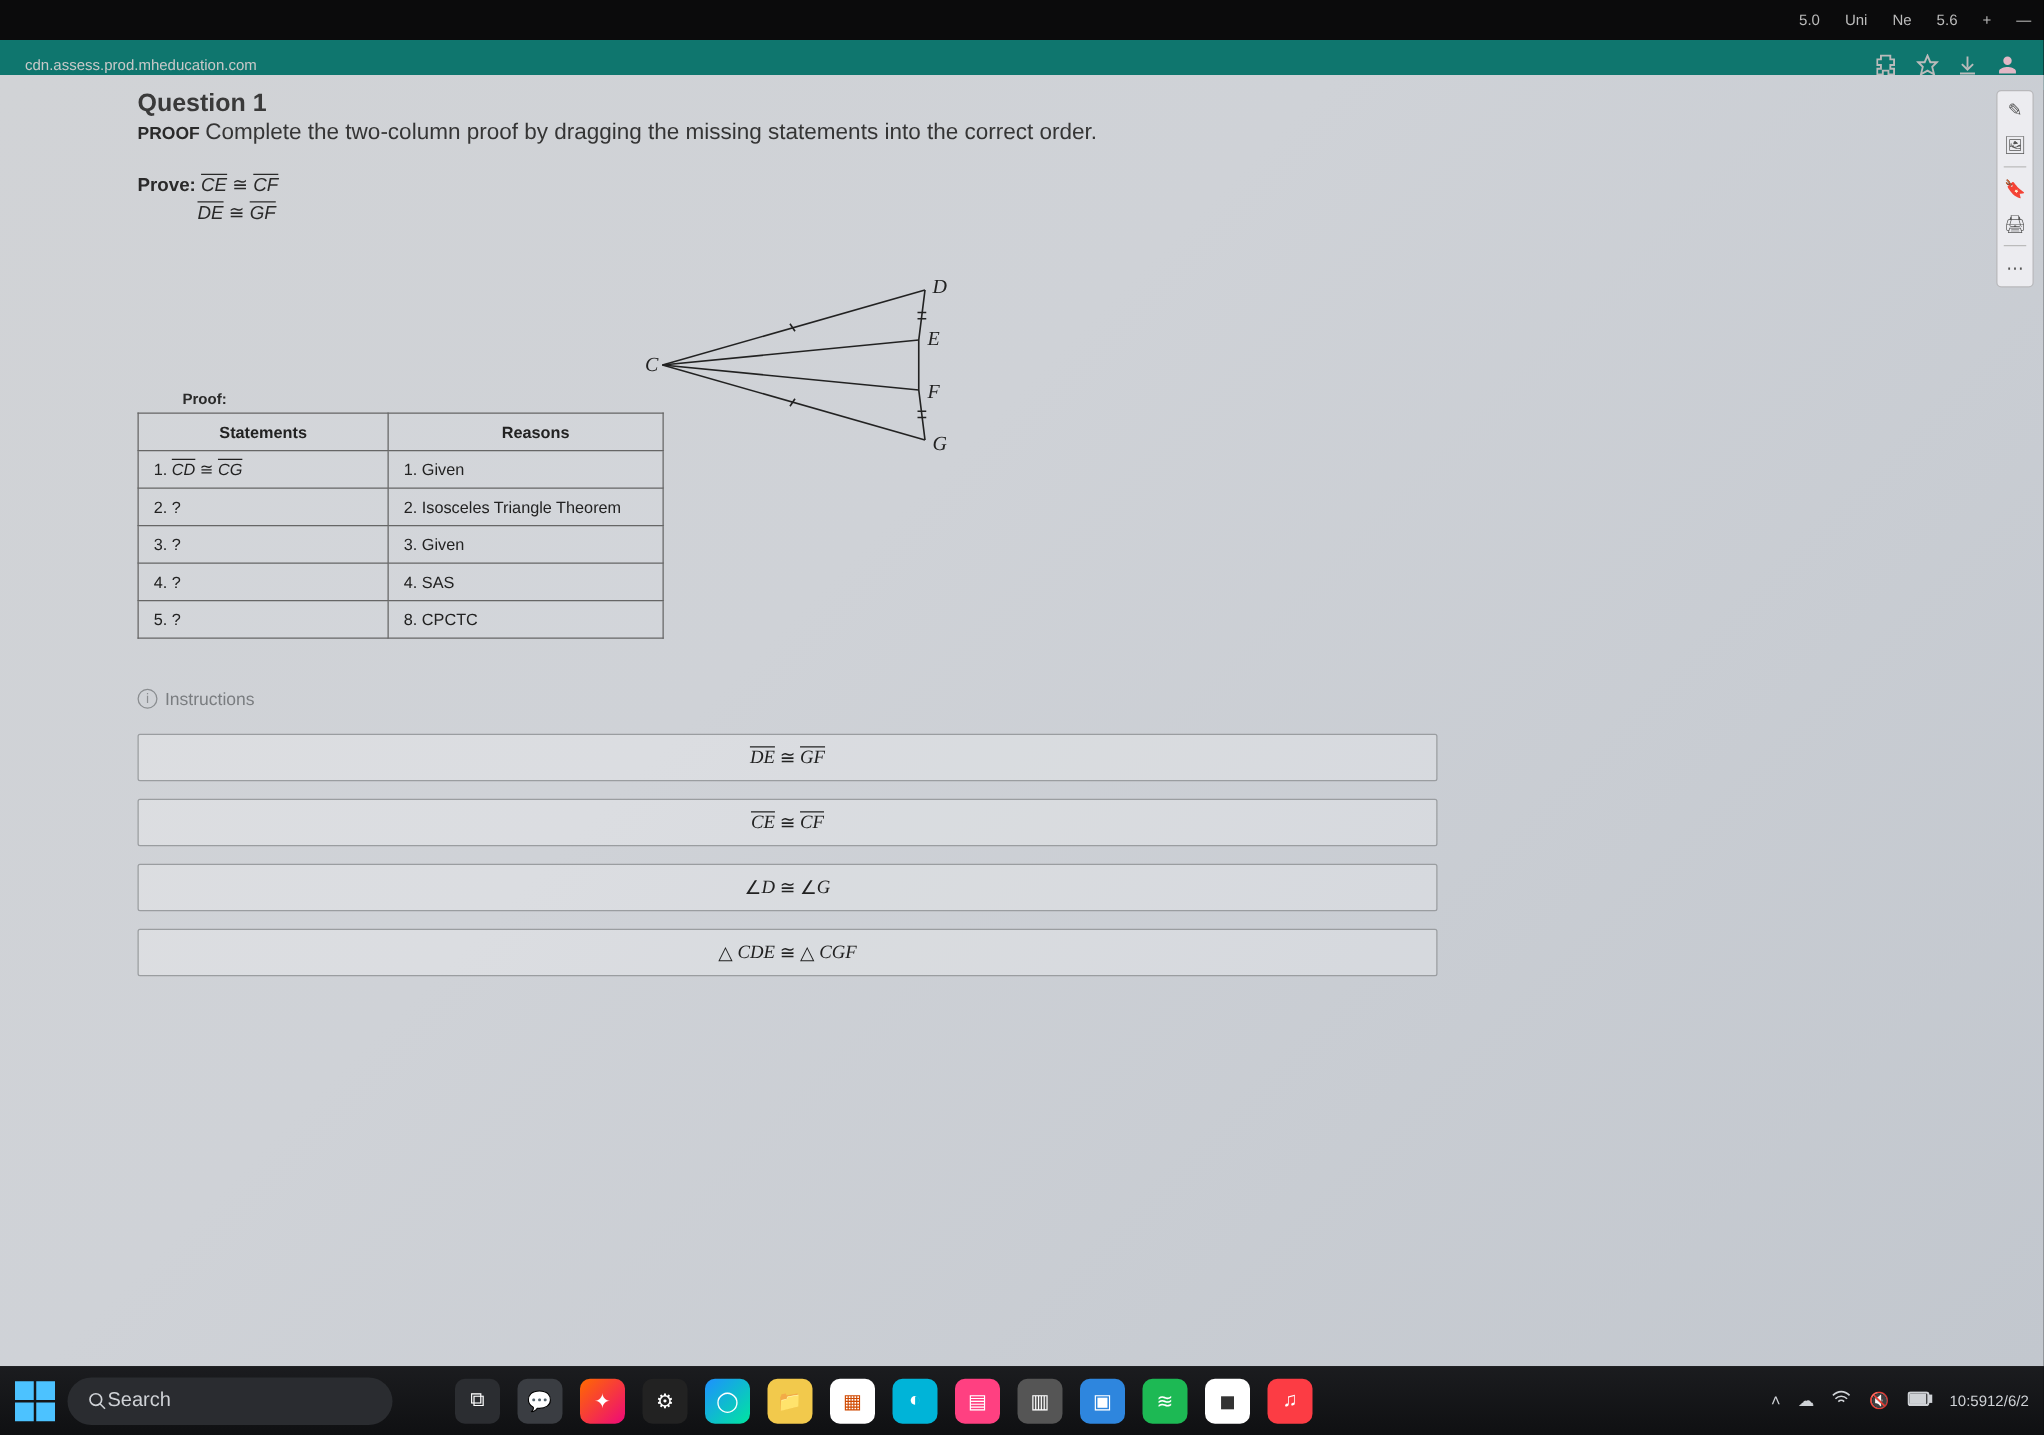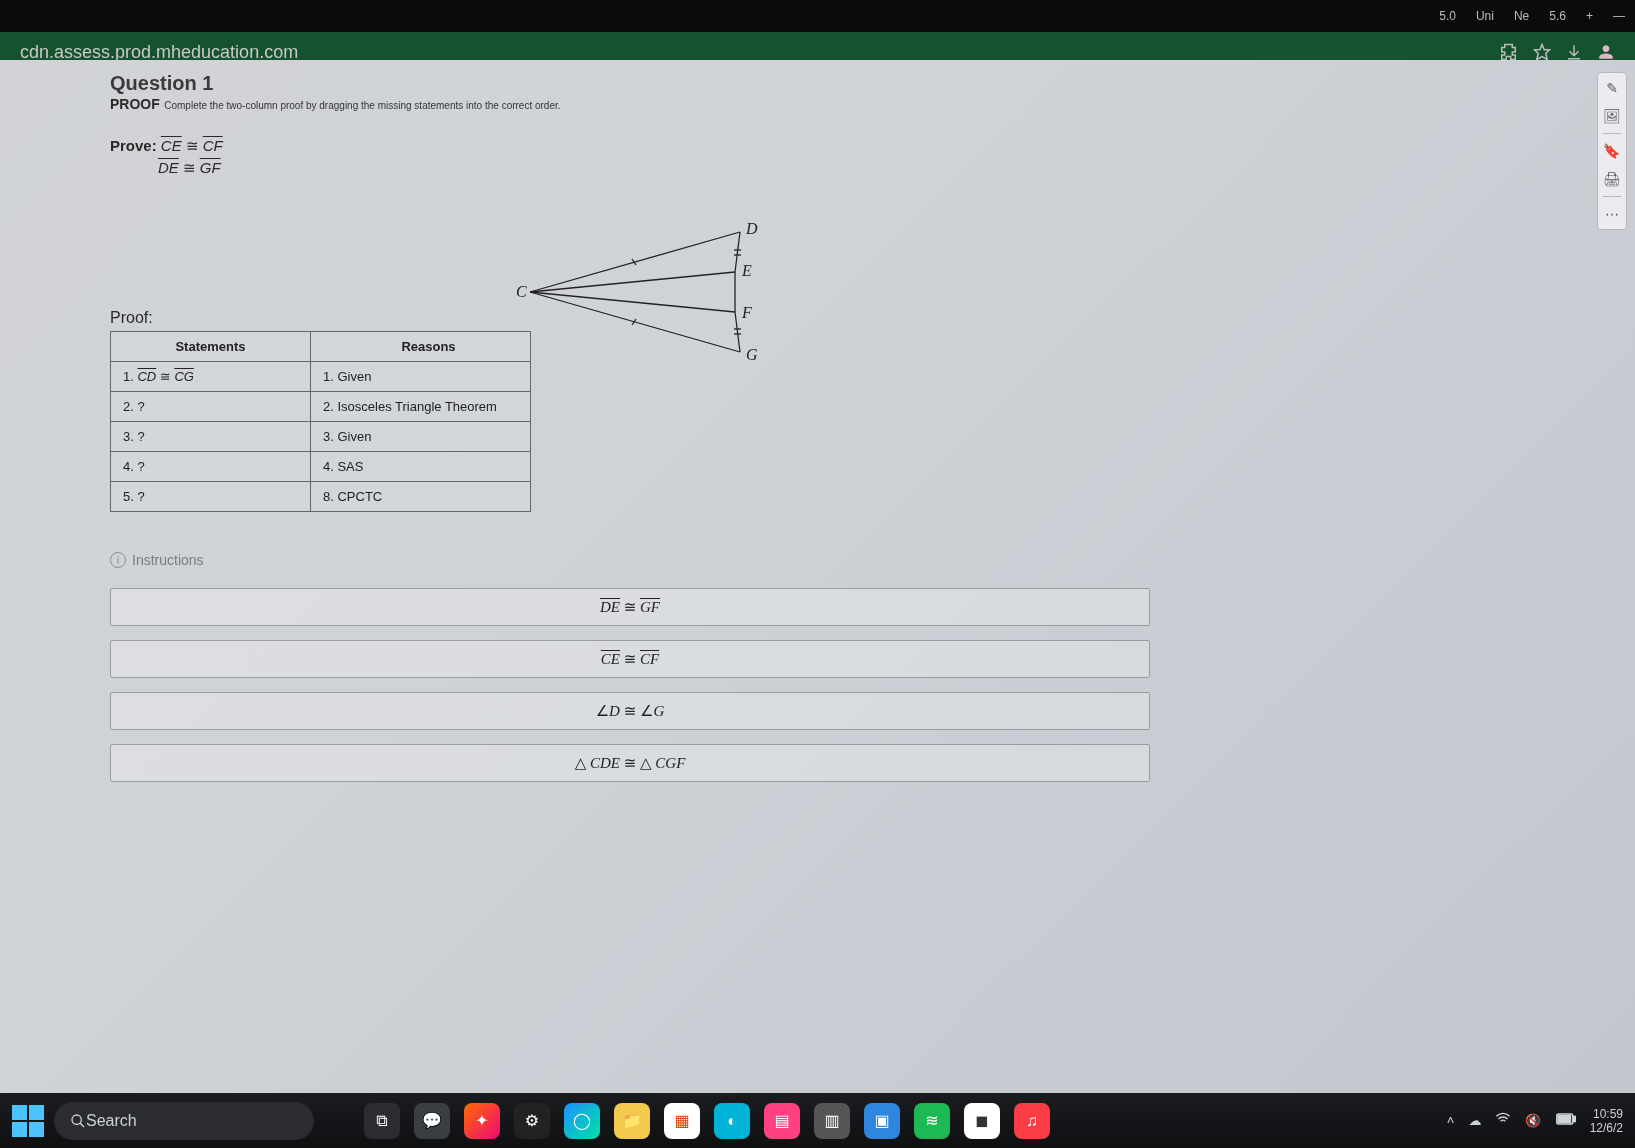--- a/index.html
+++ b/index.html
@@ -7,49 +7,49 @@
   body { background: #000; }
 
   .browser-top {
     height: 20px; background: #0b0b0c; color: #ddd; font-size: 12px;
     display: flex; align-items: center; padding: 16px 10px; gap: 20px;
   }
   .top-spacer { flex: 1; }
   .top-item { color: #bbb; font-size: 12px; }
 
   .browser-url-bar {
-    height: 40px; background: #14532d; color: #d0d0d0; font-size: 18px;
+    height: 40px; background: #0f766e; color: #d0d0d0; font-size: 12px;
     display: flex; align-items: center; padding: 0 20px; gap: 14px;
   }
   .url-text { flex: 1; color: #c9c9c9; }
   .url-icon { color: #bbb; font-size: 16px; display: inline-flex; }
 
   .page {
     position: absolute; top: 60px; left: 0; right: 0; bottom: 55px;
     background: linear-gradient(135deg, #d1d3d6 0%, #cfd2d7 40%, #c2c7ce 100%);
     overflow: hidden;
   }
   .content {
     position: absolute; left: 110px; top: 12px; width: 1050px;
     color: #333;
   }
   .question-title { font-size: 20px; font-weight: bold; color: #3a3a3a; }
   .proof-heading { font-size: 14px; font-weight: bold; color: #2a2a2a; display: inline; }
-  .proof-text { font-size: 10px; color: #353535; display: inline; }
+  .proof-text { font-size: 18px; color: #353535; display: inline; }
   .given-block { margin-top: 22px; font-size: 15px; color: #2a2a2a; }
   .given-block .ov { text-decoration: overline; font-style: italic; }
   .given-block div { line-height: 22px; }
 
   .diagram-wrap {
     position: absolute; left: 400px; top: 150px; width: 260px; height: 140px;
   }
   .diagram-wrap svg { width: 100%; height: 100%; }
   .pt-label { font: italic 16px Georgia, serif; fill: #222; }
 
-  .proof-label { font-size: 16px; font-weight: normal; color: #2a2a2a; margin-top: 130px; }
+  .proof-label { font-size: 12px; font-weight: bold; color: #2a2a2a; margin-top: 130px; margin-left: 36px; }
   .proof-table {
     border-collapse: collapse; margin-top: 4px; font-size: 13px; color: #222;
   }
   .proof-table th, .proof-table td {
     border: 1px solid #666; padding: 7px 12px; text-align: left; background: rgba(255,255,255,0.08); margin-top: 32px;
   }
   .proof-table th { font-weight: bold; text-align: center; }
   .proof-table .col-st { width: 200px; }
   .proof-table .col-rs { width: 220px; padding-left: 28px; }
   .proof-table .ov { text-decoration: overline; font-style: italic; }
@@ -98,21 +98,21 @@
     height: 38px; width: 260px; background: #2a2c30; border-radius: 19px;
     display: flex; align-items: center; padding: 0 16px; color: #cfd2d6; font-size: 16px;
   }
   .tb-spacer { flex: 1; }
   .tb-icons-center { display: flex; align-items: center; gap: 14px; margin-left: 40px; }
   .tb-icon {
     width: 36px; height: 36px; border-radius: 8px; display: flex; align-items: center; justify-content: center;
     font-size: 16px; color: #fff; cursor: pointer;
   }
   .tb-tray { display: flex; align-items: center; gap: 14px; color: #cfd2d6; font-size: 13px; }
-  .tb-time { display: flex; flex-direction: column; align-items: flex-end; font-size: 12px; line-height: 14px; text-align: center; }
+  .tb-time { display: flex; flex-direction: row; align-items: flex-end; font-size: 12px; line-height: 14px; text-align: center; }
 
   .magnify { width: 16px; height: 16px; }
 </style>
 </head>
 <body>
 
 <div class="browser-top">
   <div class="top-spacer"></div>
   <span class="top-item">5.0</span>
   <span class="top-item">Uni</span>

